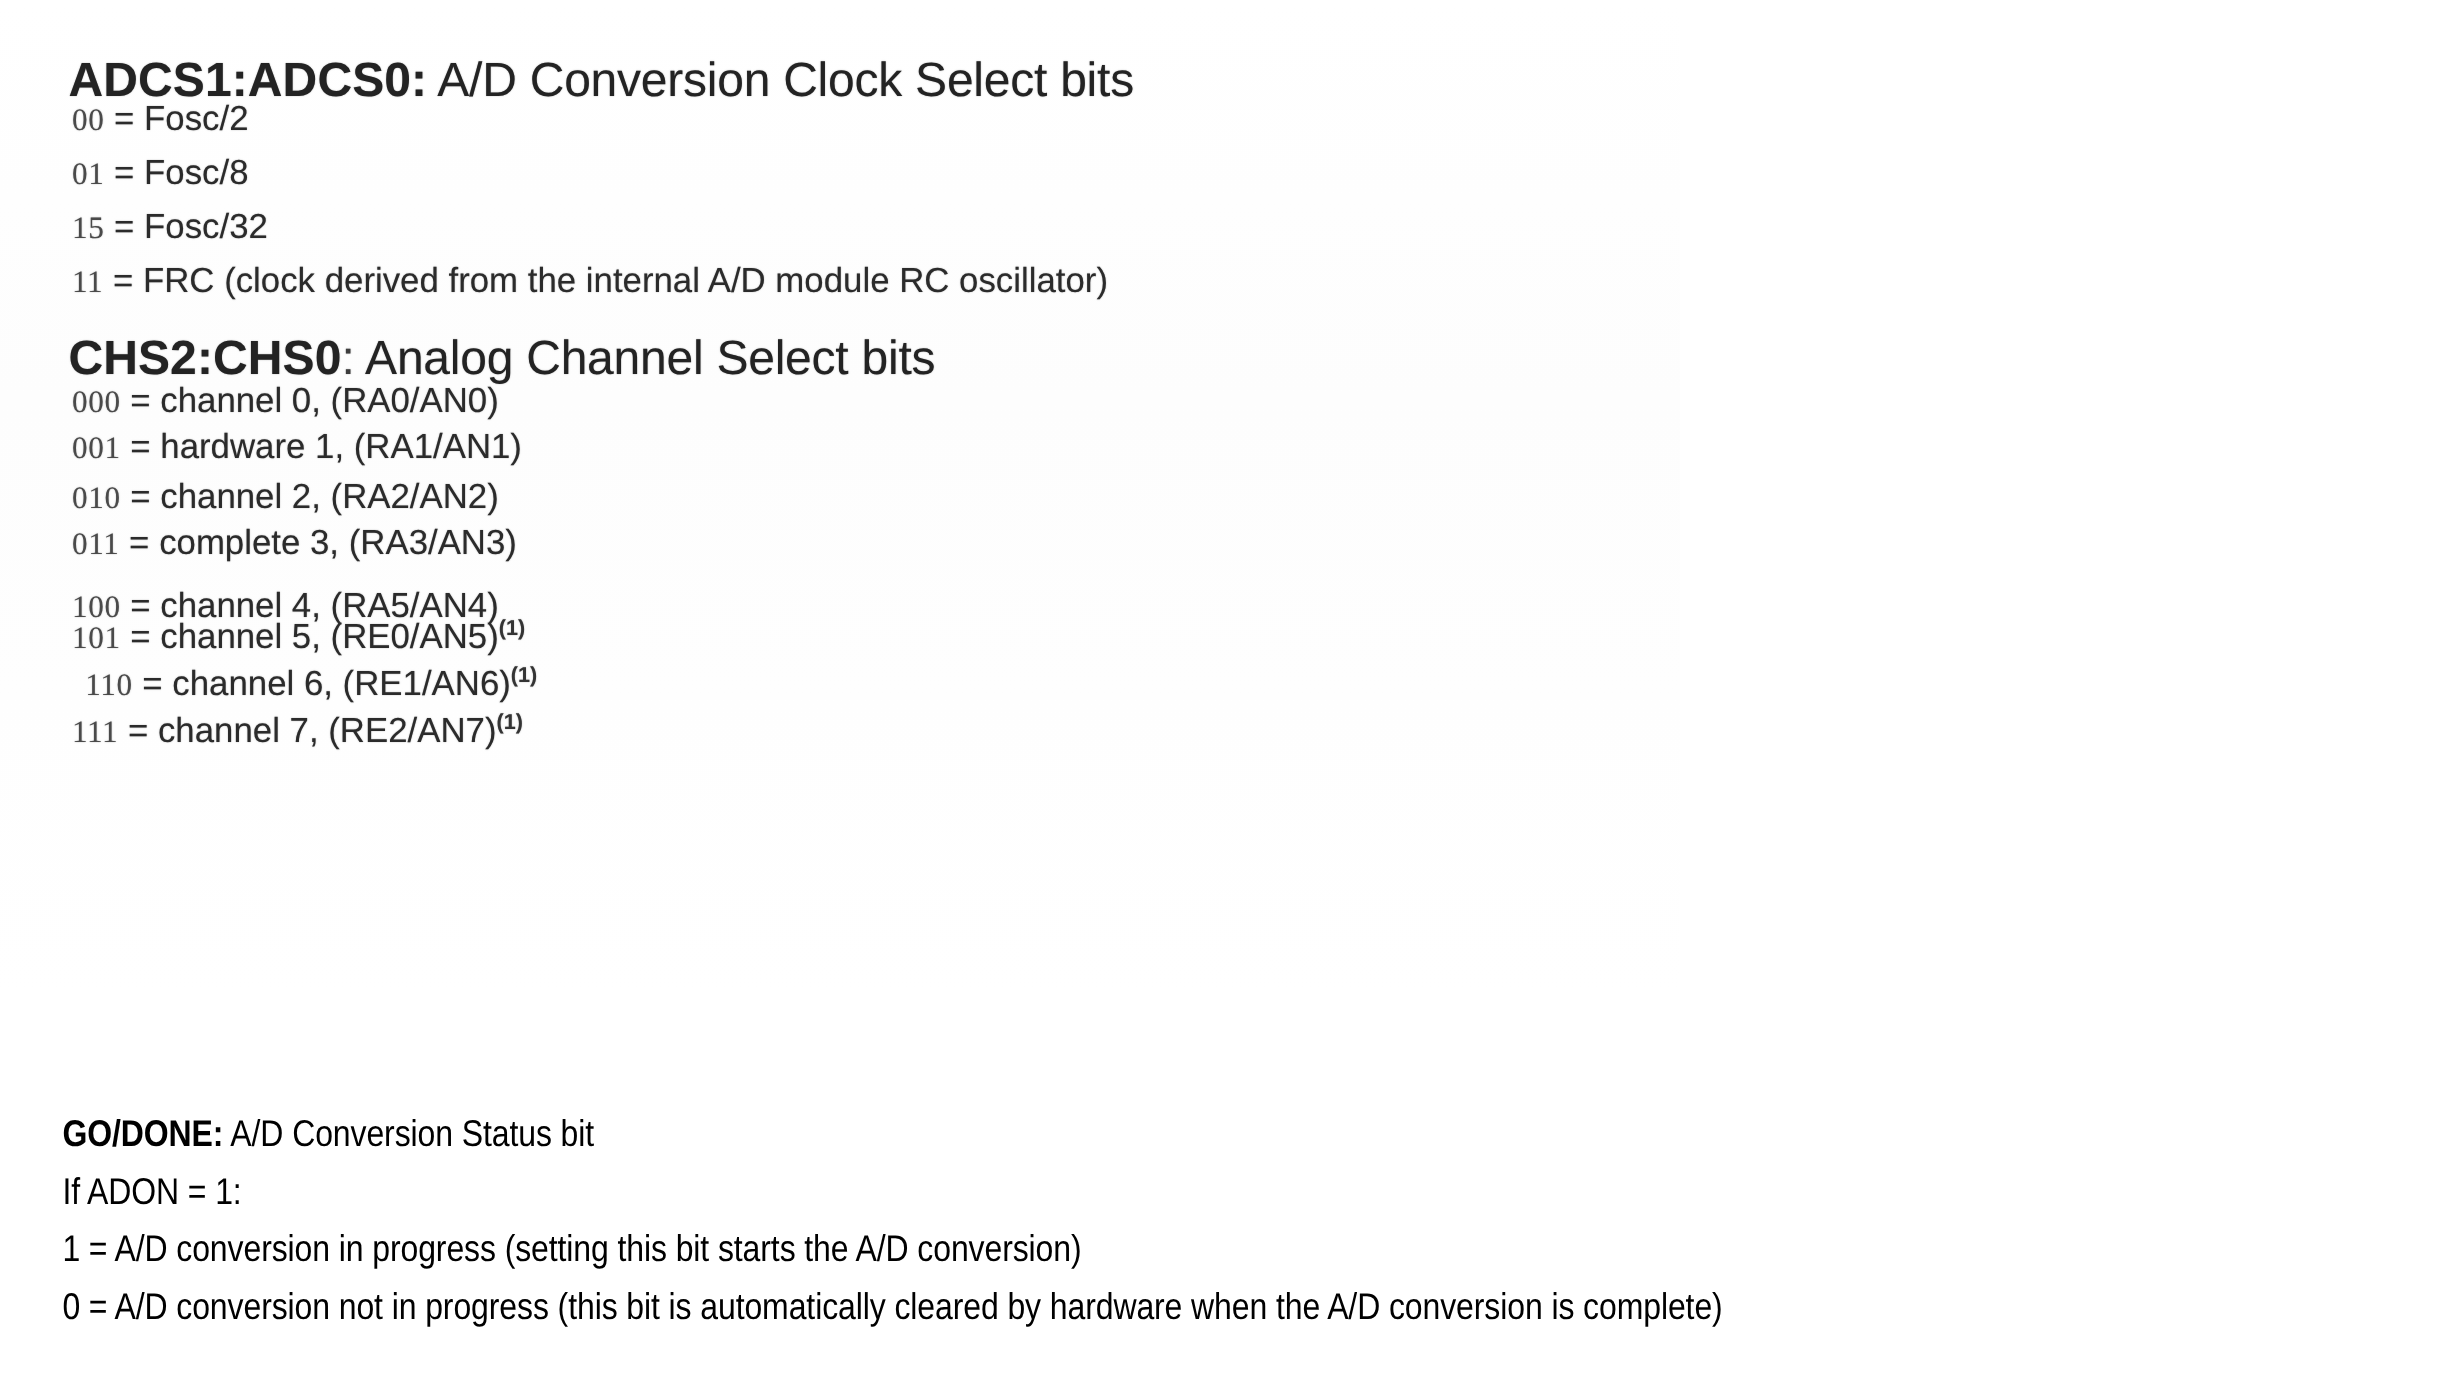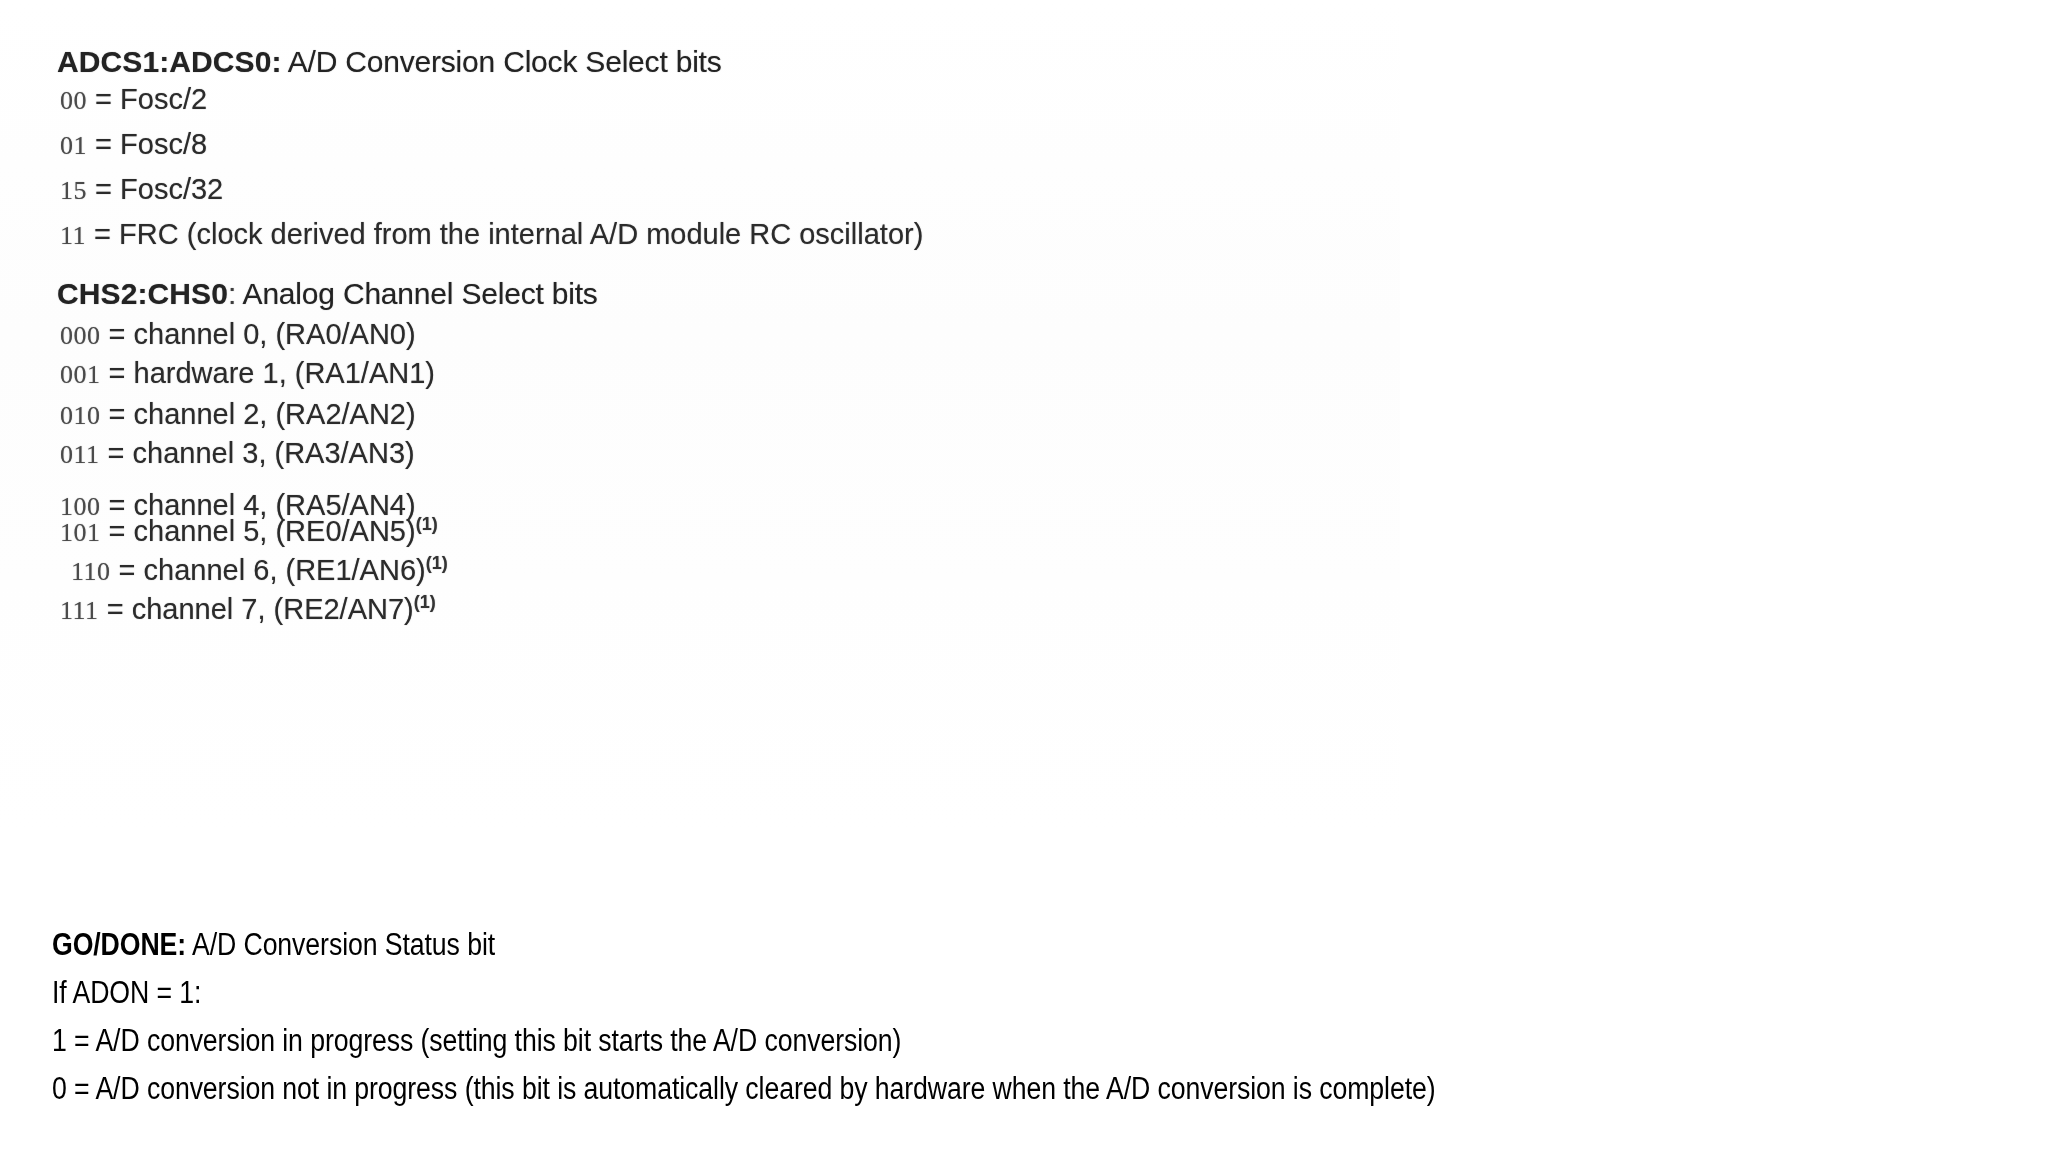--- a/index.html
+++ b/index.html
@@ -29,21 +29,21 @@
   .scan-line {
     position: absolute;
     white-space: nowrap;
     font-family: "Liberation Sans", sans-serif;
     color: #2f2f2f;
     
     text-shadow: 0 0 1.1px rgba(70,70,70,0.55);
     -webkit-font-smoothing: antialiased;
   }
   .scan-head {
-    font-size: 30px;
+    font-size: 40px;
     letter-spacing: -0.2px;
     color: #232323;
   }
   .scan-head .reg {
     font-weight: bold;
     letter-spacing: 0.1px;
   }
   .scan-head .sep-bold { font-weight: bold; }
   .scan-head .sep-light { font-weight: normal; color: #3d3d3d; }
   .scan-head .desc { font-weight: normal; }
@@ -122,21 +122,21 @@
 
     <div class="scan-line scan-opt" style="left:60px; top:357px;">
       <span class="code">001</span><span class="val"> = </span><span class="val">hardware 1, (RA1/AN1)</span><sup class="note"></sup>
     </div>
 
     <div class="scan-line scan-opt" style="left:60px; top:398px;">
       <span class="code">010</span><span class="val"> = </span><span class="val">channel 2, (RA2/AN2)</span><sup class="note"></sup>
     </div>
 
     <div class="scan-line scan-opt" style="left:60px; top:437px;">
-      <span class="code">011</span><span class="val"> = </span><span class="val">channel 3, (RA3/AN3)</span><sup class="note"></sup>
+      <span class="code">011</span><span class="val"> = </span><span class="val">complete 3, (RA3/AN3)</span><sup class="note"></sup>
     </div>
 
     <div class="scan-line scan-opt" style="left:60px; top:489px;">
       <span class="code">100</span><span class="val"> = </span><span class="val">channel 4, (RA5/AN4)</span><sup class="note"></sup>
     </div>
 
     <div class="scan-line scan-opt" style="left:60px; top:515px;">
       <span class="code">101</span><span class="val"> = </span><span class="val">channel 5, (RE0/AN5)</span><sup class="note">(1)</sup>
     </div>
 

